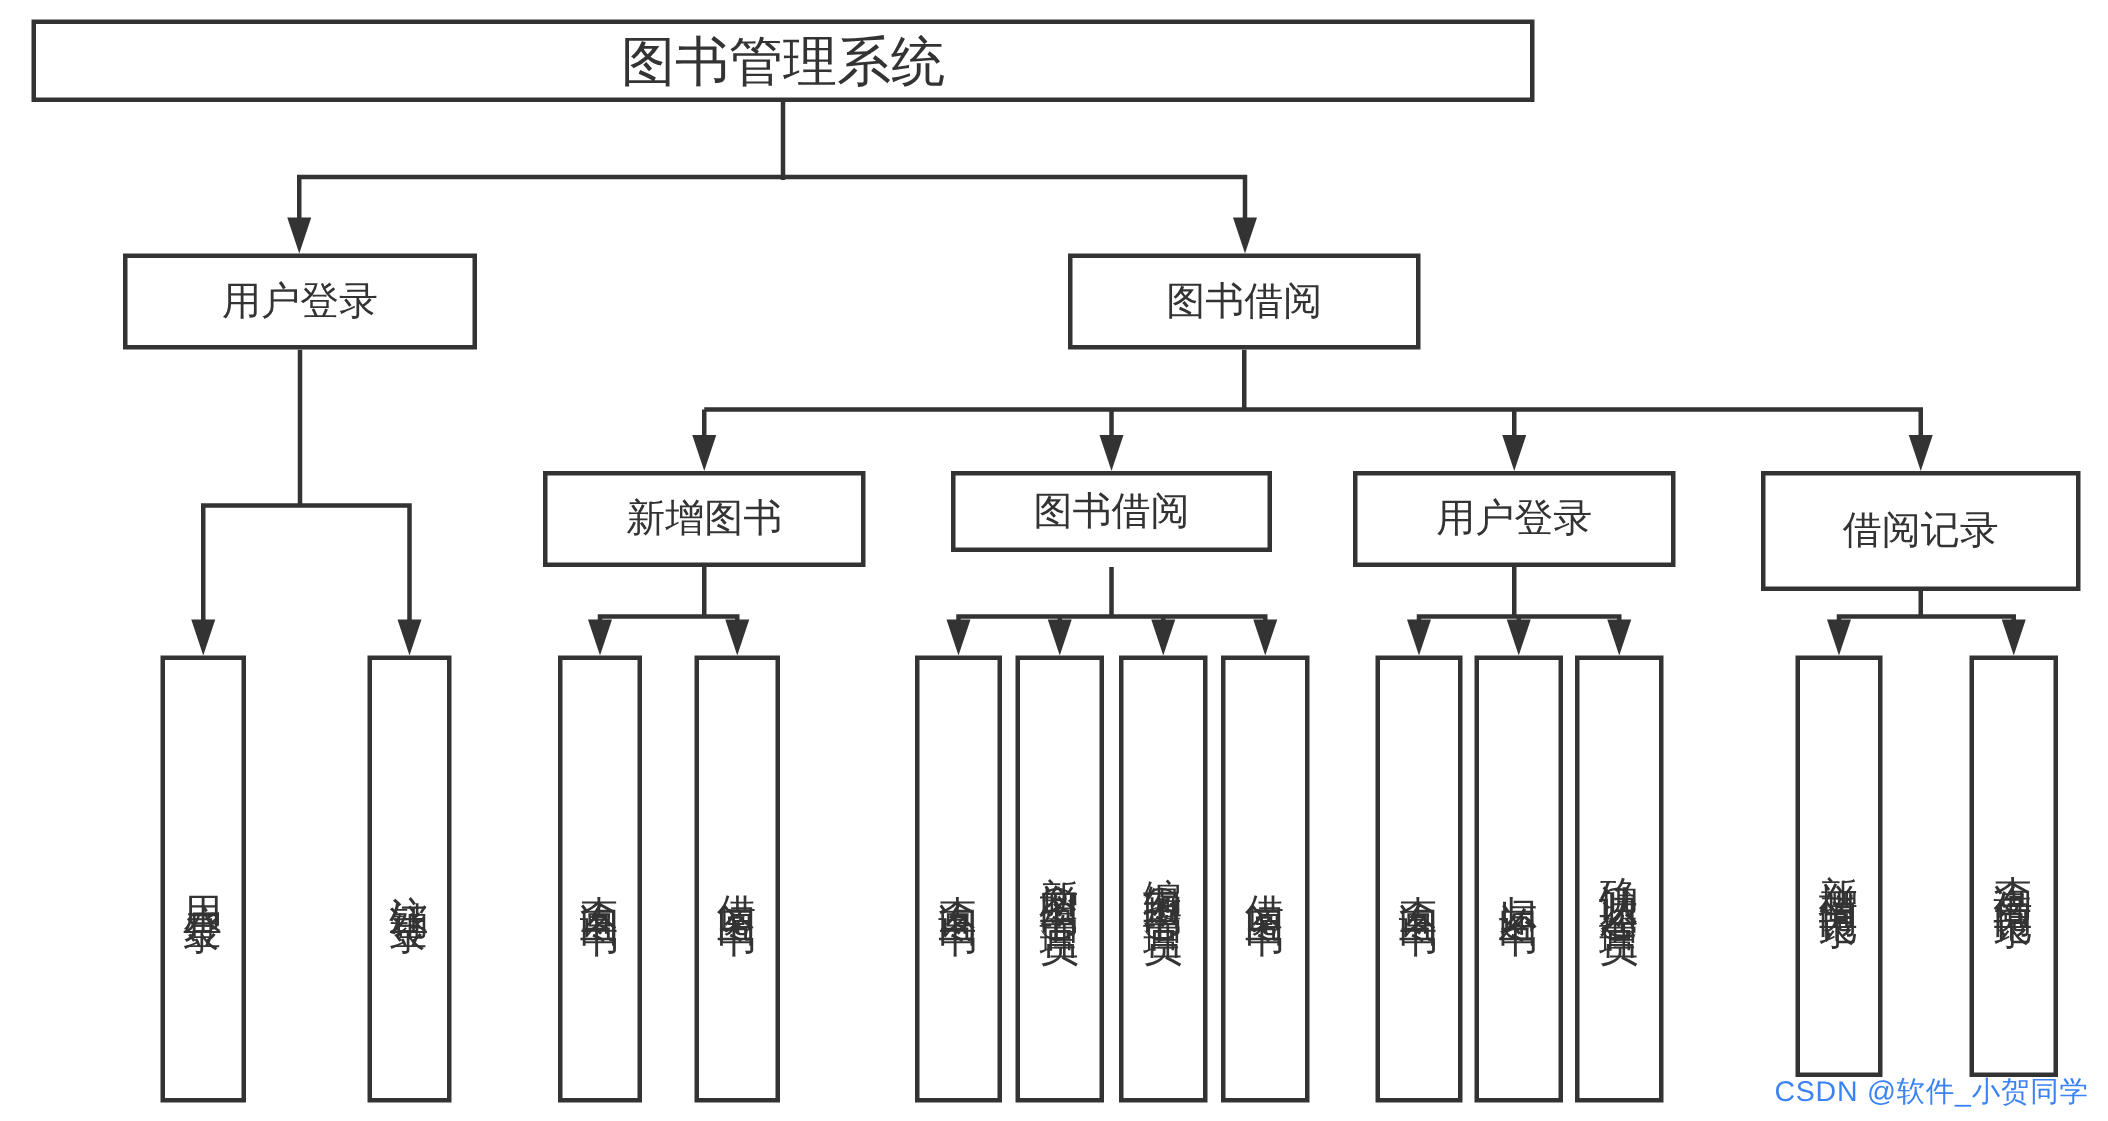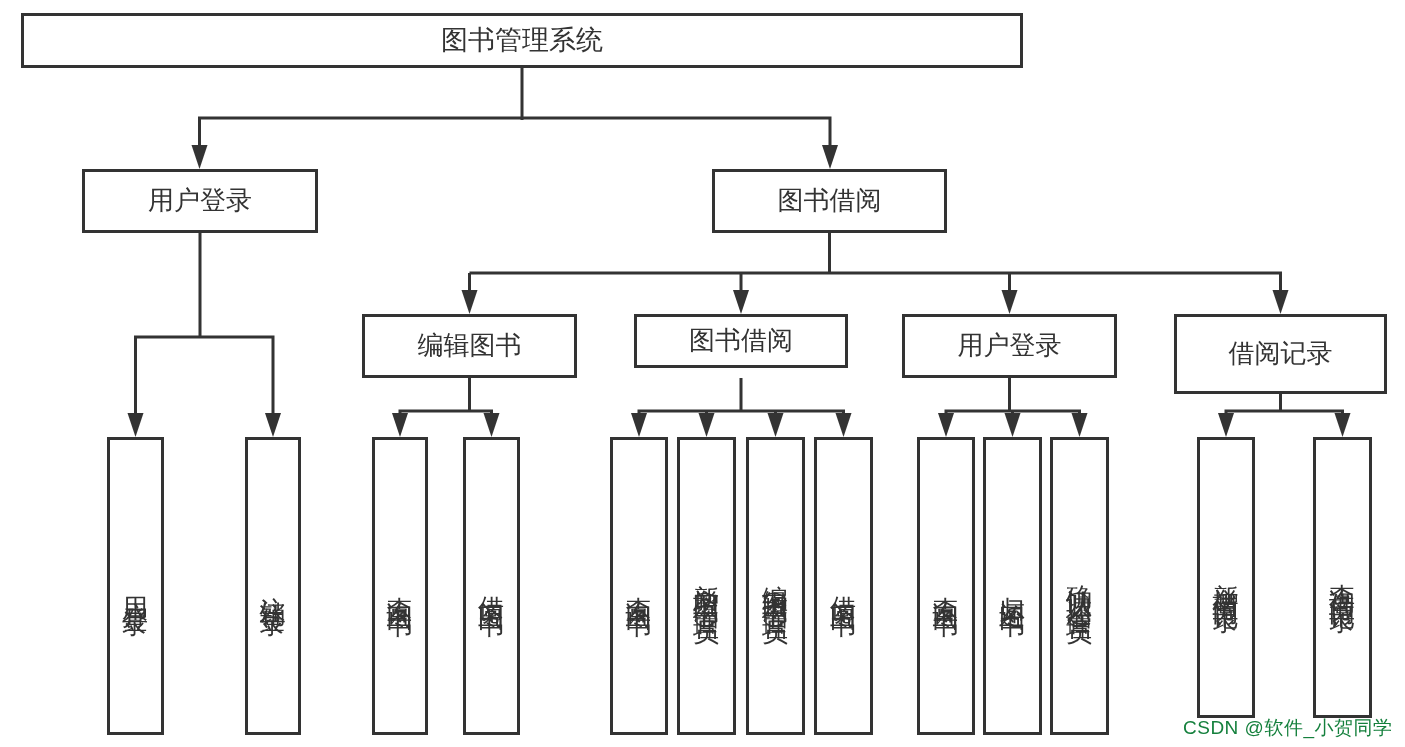--- a/index.html
+++ b/index.html
@@ -7,32 +7,32 @@
     position:relative;width:1405px;height:747px;background:#ffffff;
     font-family:"Liberation Sans","DejaVu Sans",sans-serif;color:#333333;
     overflow:hidden;
   }
   .wires{position:absolute;left:0;top:0;z-index:1;}
   .box{
     position:absolute;box-sizing:border-box;border:3px solid #333333;background:#ffffff;
     display:flex;align-items:center;justify-content:center;
     font-size:26px;line-height:1.2;z-index:2;white-space:nowrap;
   }
-  .box.root{font-size:27px;}
+  .box.root{font-size:36px;}
   .vbox{
     position:absolute;box-sizing:border-box;border:3px solid #333333;background:#ffffff;
     display:flex;align-items:center;justify-content:center;z-index:2;
   }
   .vtext{
     writing-mode:vertical-rl;text-orientation:upright;
     font-size:26px;letter-spacing:5px;line-height:1;
   }
   .watermark{
     position:absolute;left:1183px;top:715px;z-index:5;
-    font-size:19px;letter-spacing:0.5px;color:#15803d;white-space:nowrap;
+    font-size:19px;letter-spacing:0.5px;color:#3b82f6;white-space:nowrap;
   }
 </style>
 </head>
 <body>
 
 <div class="stage">
 
   <svg class="wires" width="1405" height="747" viewBox="0 0 1405 747">
     <g stroke="#333333" stroke-width="3" fill="none">
 
@@ -78,21 +78,21 @@
   </div>
 
   <div class="box" style="left:82px;top:169px;width:236px;height:64px">
     <span>用户登录</span>
   </div>
   <div class="box" style="left:712px;top:169px;width:235px;height:64px">
     <span>图书借阅</span>
   </div>
 
   <div class="box" style="left:362px;top:314px;width:215px;height:64px">
-    <span>编辑图书</span>
+    <span>新增图书</span>
   </div>
   <div class="box" style="left:634px;top:314px;width:214px;height:54px">
     <span>图书借阅</span>
   </div>
   <div class="box" style="left:902px;top:314px;width:215px;height:64px">
     <span>用户登录</span>
   </div>
   <div class="box" style="left:1174px;top:314px;width:213px;height:80px">
     <span>借阅记录</span>
   </div>

